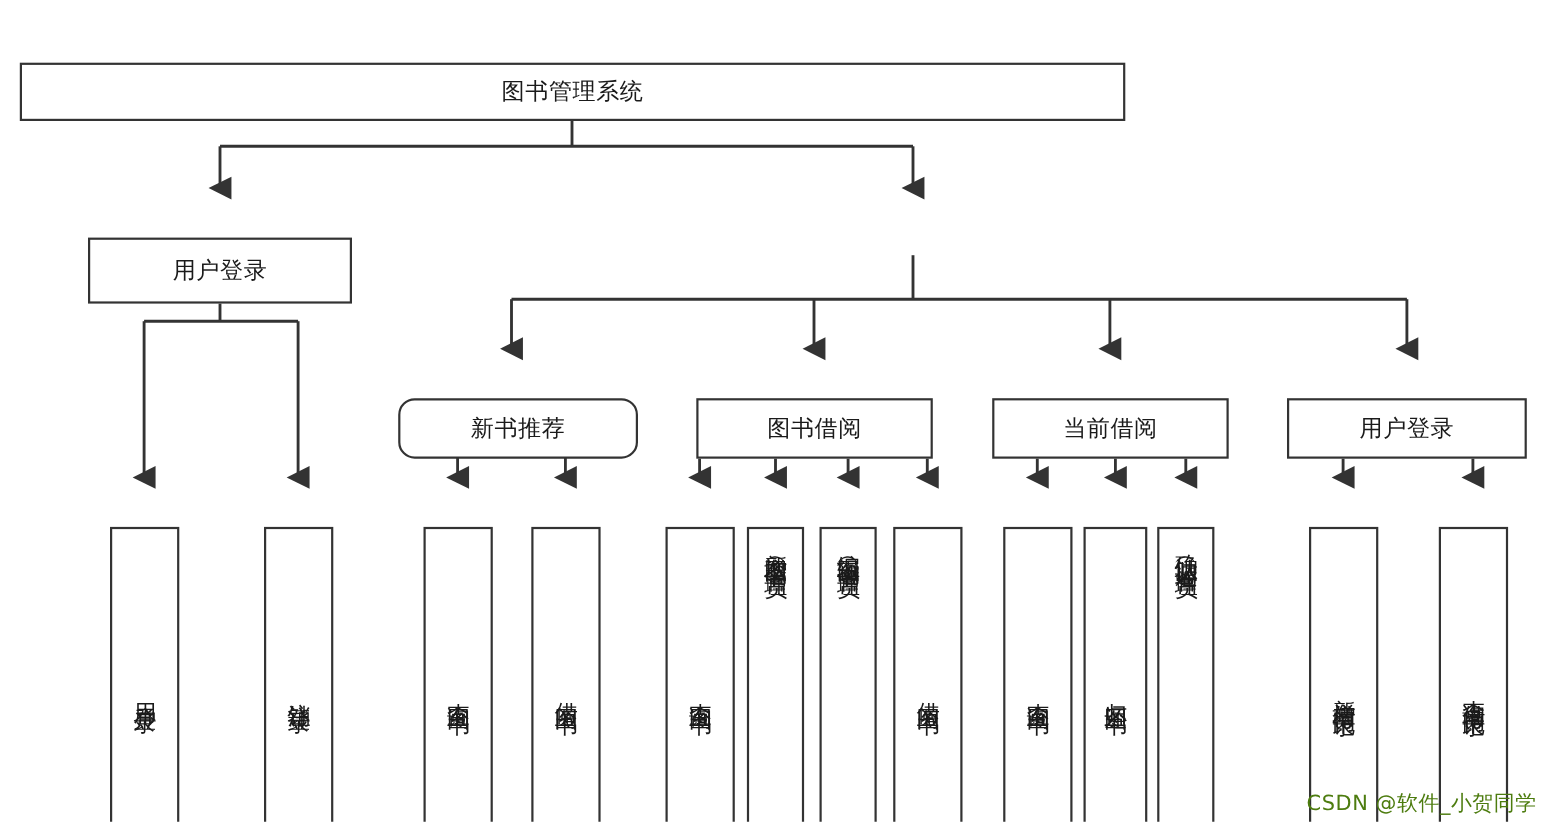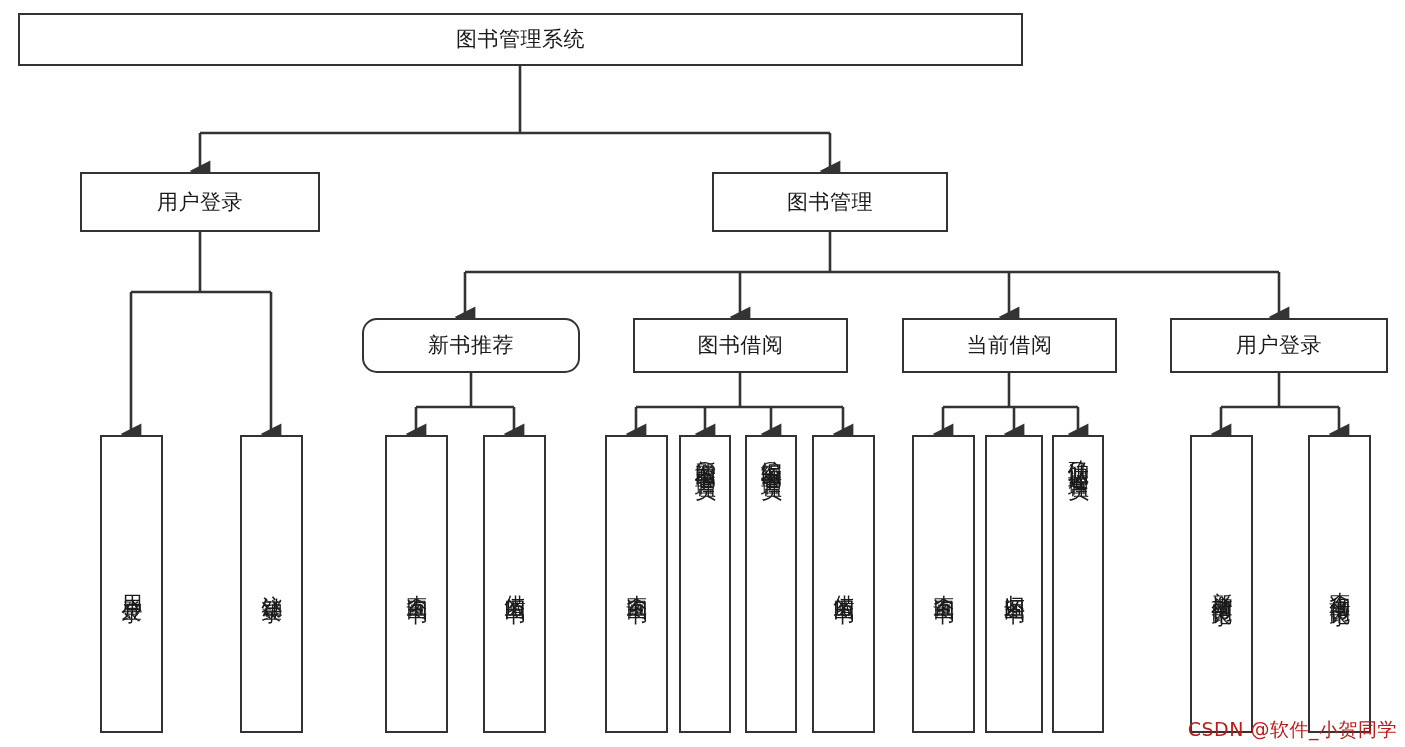--- a/index.html
+++ b/index.html
@@ -28,20 +28,21 @@
     display: block;
   }
   .node-box {
     position: absolute;
     box-sizing: border-box;
     border: 2.5px solid #333333;
     background: #ffffff;
     display: flex;
     align-items: center;
     justify-content: center;
+    margin-top: 44px;
   }
   .node-label {
     color: #1a1a1a;
     font-size: 21px;
     line-height: 1.18;
     letter-spacing: 0.5px;
     white-space: nowrap;
     text-align: center;
   }
   .node-box.vertical .node-label {
@@ -56,21 +57,21 @@
     padding-top: 6px;
   }
   .node-box.vertical.centered {
     align-items: center;
     padding-top: 0;
   }
   .watermark {
     position: absolute;
     right: 8px;
     bottom: 4px;
-    color: #b91c1c;
+    color: #4d7c0f;
     font-size: 19px;
     letter-spacing: 0.5px;
     white-space: nowrap;
     pointer-events: none;
   }
 </style>
 </head>
 <body>
 
 <div id="diagram-root">
@@ -118,23 +119,20 @@
       </g>
   </svg>
 
   <div class="node-box" id="node-root" style="left: 18px; top: 13px; width: 1005px; height: 53px;">
     <span class="node-label">图书管理系统</span>
   </div>
 
   <div class="node-box" id="node-l1-0" style="left: 80px; top: 172px; width: 240px; height: 60px;">
     <span class="node-label">用户登录</span>
   </div>
-  <div class="node-box" id="node-l1-1" style="left: 712px; top: 172px; width: 236px; height: 60px;">
-    <span class="node-label">图书管理</span>
-  </div>
 
   <div class="node-box" id="node-l2-0" style="left: 362px; top: 318px; width: 218px; height: 55px; border-radius: 15px;">
     <span class="node-label">新书推荐</span>
   </div>
   <div class="node-box" id="node-l2-1" style="left: 633px; top: 318px; width: 215px; height: 55px;">
     <span class="node-label">图书借阅</span>
   </div>
   <div class="node-box" id="node-l2-2" style="left: 902px; top: 318px; width: 215px; height: 55px;">
     <span class="node-label">当前借阅</span>
   </div>

